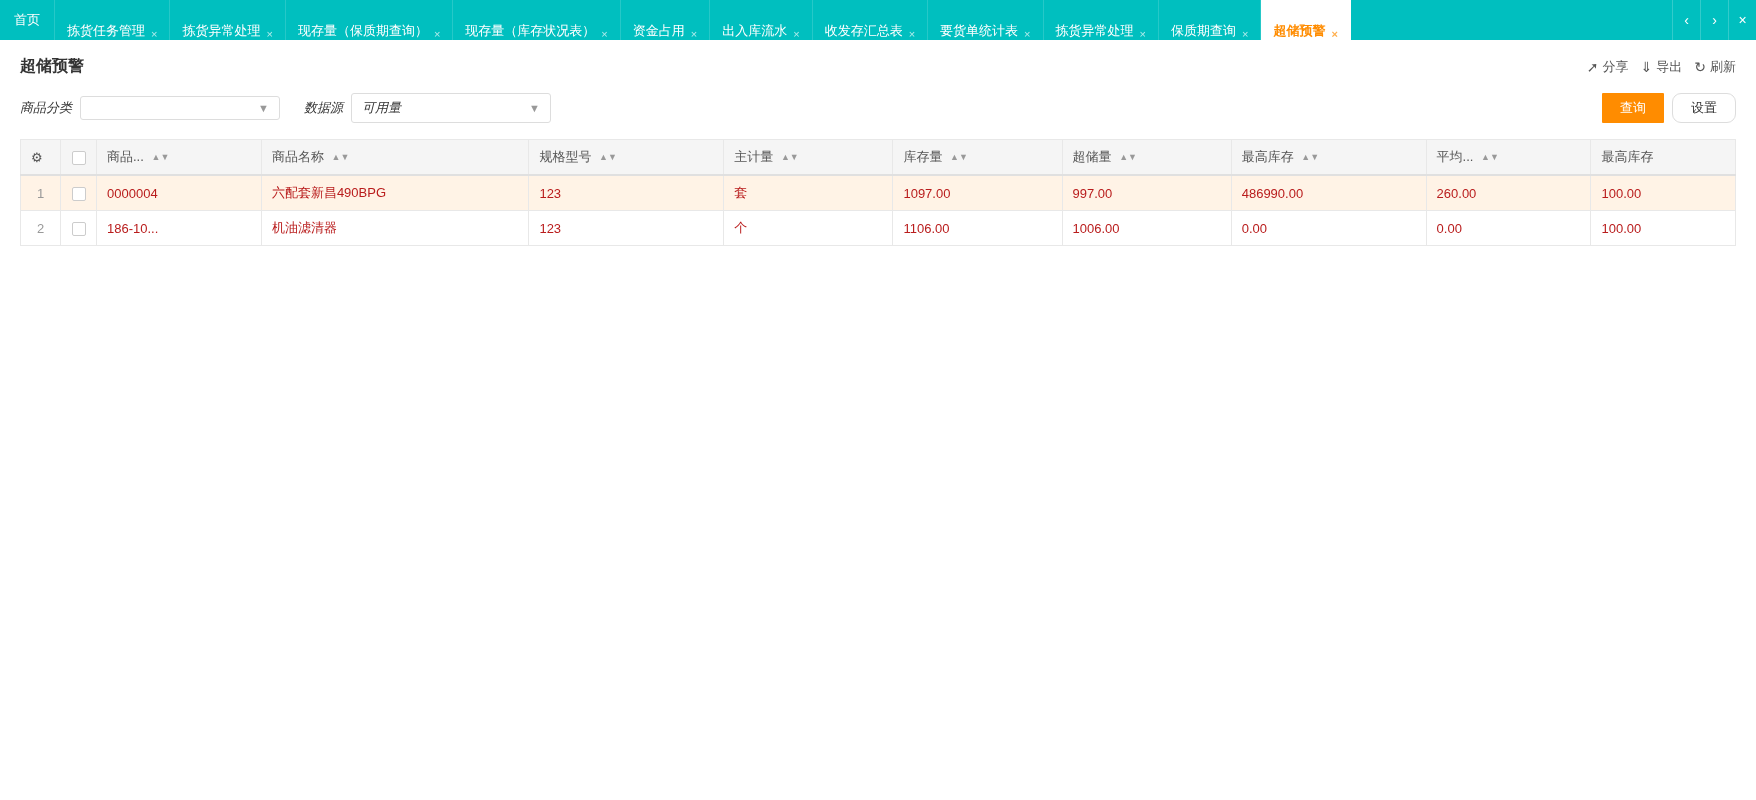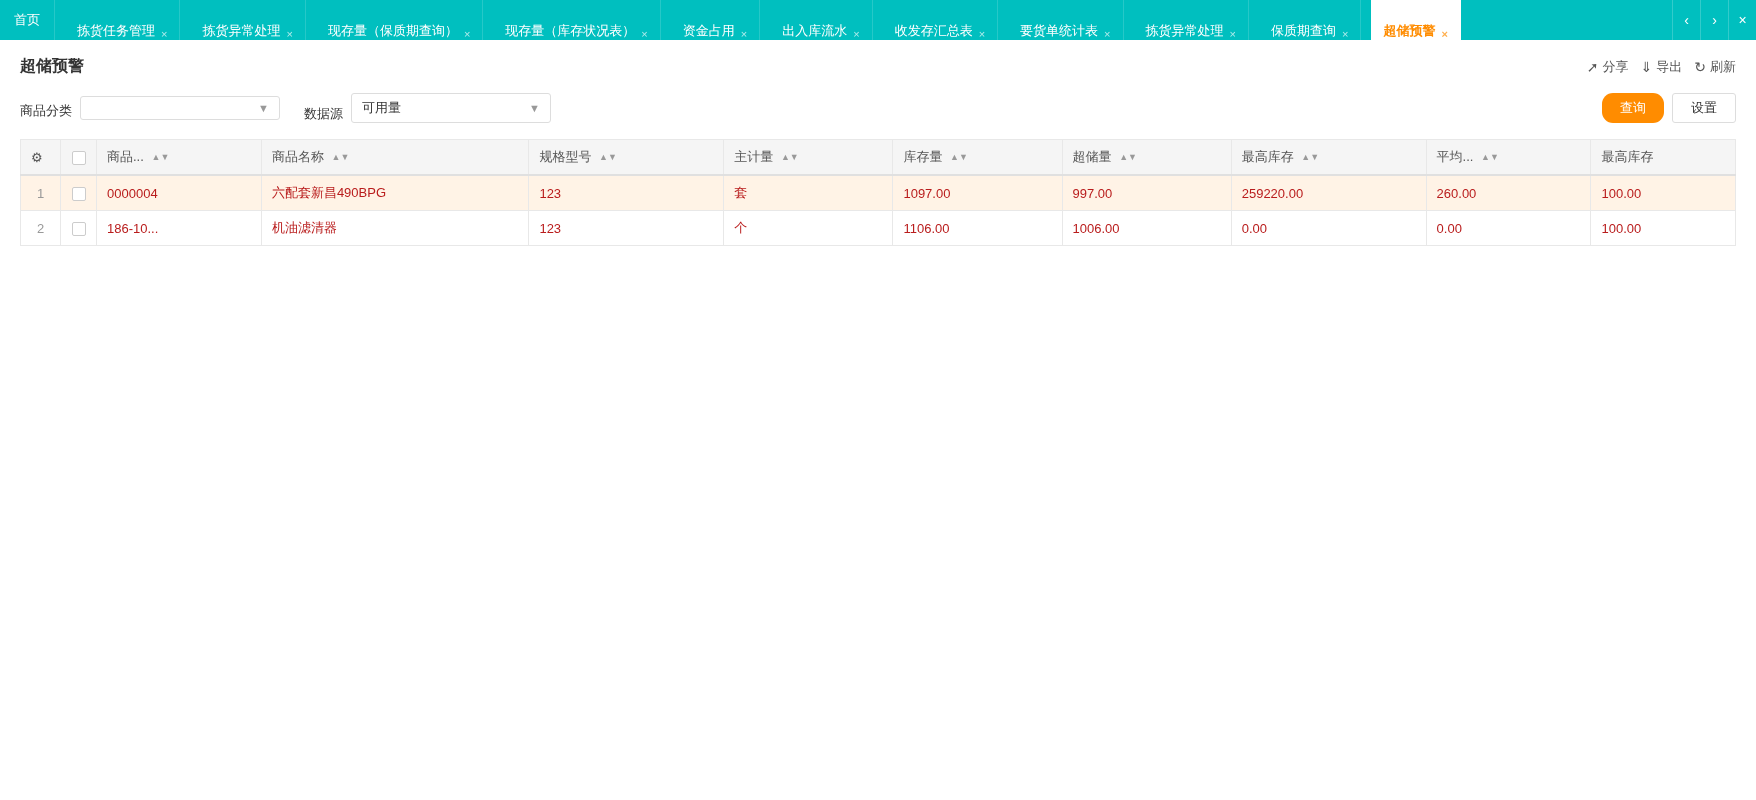--- a/index.html
+++ b/index.html
@@ -7,21 +7,20 @@
 
     
     .top-nav {
       display: flex;
       align-items: center;
       background: #00bfbf;
       height: 40px;
       padding: 0 0;
       overflow: hidden;
       position: relative;
-      gap: 10px;
     }
     .nav-item {
       display: flex;
       align-items: flex-end;
       padding: 0 12px;
       height: 100%;
       color: #fff;
       font-size: 13px;
       white-space: nowrap;
       cursor: pointer;
@@ -100,22 +99,23 @@
     
     .filter-row {
       display: flex;
       align-items: center;
       gap: 24px;
       margin-bottom: 16px;
       flex-wrap: wrap;
     }
     .filter-group {
       display: flex;
-      align-items: flex-end;
+      align-items: center;
       gap: 8px;
+      font-style: italic;
     }
     .filter-label {
       color: #333;
       font-size: 13px;
       white-space: nowrap;
     }
     .filter-select {
       display: flex;
       align-items: center;
       border: 1px solid #ddd;
@@ -131,30 +131,30 @@
     .filter-select .chevron { color: #999; font-size: 11px; margin-left: 8px; }
     .filter-buttons {
       margin-left: auto;
       display: flex;
       gap: 8px;
     }
     .btn-query {
       background: #ff8c00;
       color: #fff;
       border: none;
-      border-radius: 11px;
+      border-radius: 1px;
       padding: 6px 18px;
       cursor: pointer;
       font-size: 13px;
     }
     .btn-settings {
       background: #fff;
       color: #333;
       border: 1px solid #ddd;
-      border-radius: 3px;
+      border-radius: 9px;
       padding: 5px 18px;
       cursor: pointer;
       font-size: 13px;
     }
 
     
     .data-table {
       width: 100%;
       border-collapse: collapse;
       font-size: 13px;
@@ -366,21 +366,21 @@
       <td class="col-index">1</td>
       <td class="col-check">
         <span class="cb"></span>
       </td>
       <td>0000004</td>
       <td>六配套新昌490BPG</td>
       <td>123</td>
       <td>套</td>
       <td>1097.00</td>
       <td>997.00</td>
-      <td>259220.00</td>
+      <td>486990.00</td>
       <td>260.00</td>
       <td>100.00</td>
     </tr>
         <tr class="row-normal">
       <td class="col-index">2</td>
       <td class="col-check">
         <span class="cb"></span>
       </td>
       <td>186-10...</td>
       <td>机油滤清器</td>

